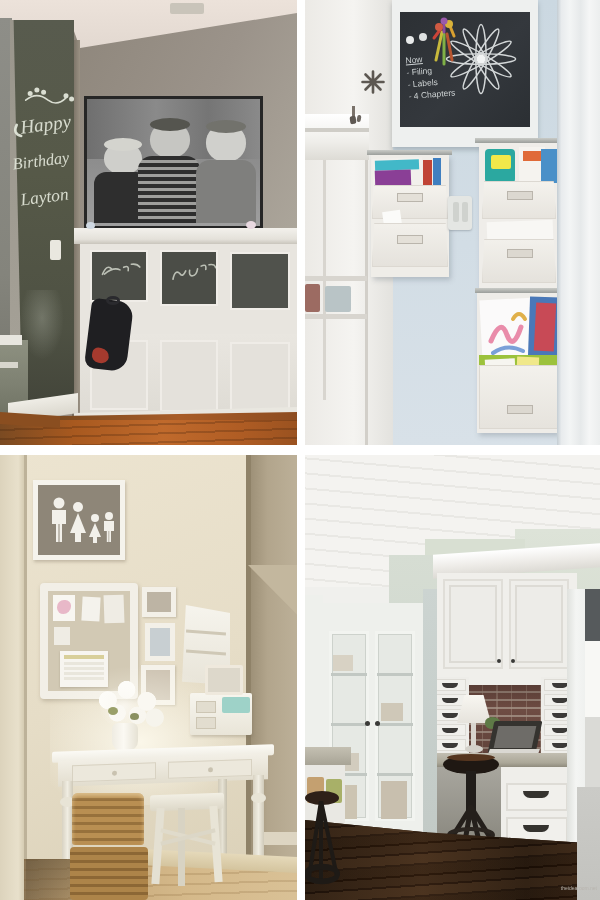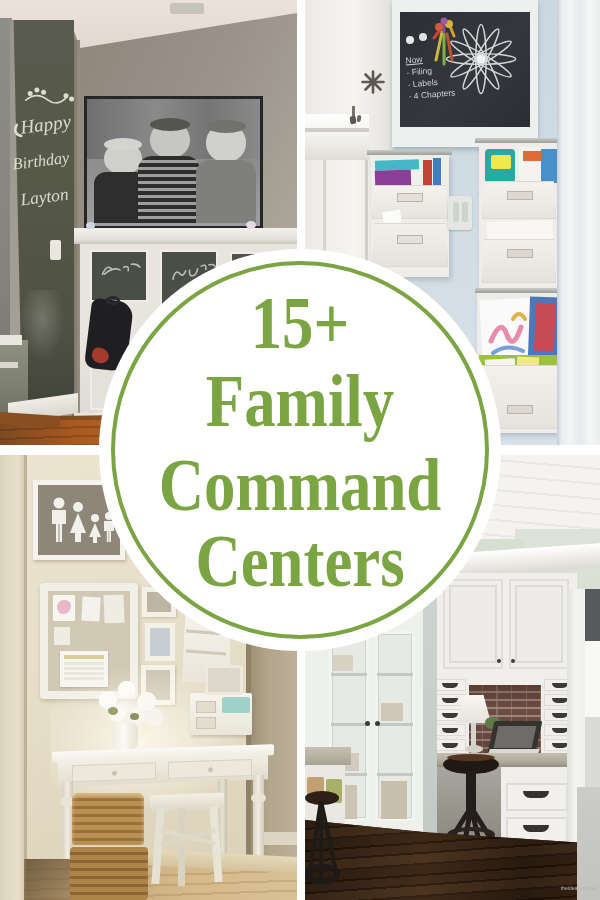--- a/index.html
+++ b/index.html
@@ -492,26 +492,14 @@
           <path d="M16 0 L4 52 M16 0 L32 52 M16 0 L16 54"></path>
           <ellipse cx="17" cy="50" rx="16" ry="5"></ellipse>
         </g>
       </svg>
 
   <div class="a" style="left:272px;top:332px;width:23px;height:113px;background:linear-gradient(180deg,#cbcbc7,#c2c2be)"></div>
 
   <div class="a" style="left:232px;top:430px;width:60px;font-size:5px;color:#b8b4ae;font-family:'Liberation Sans',sans-serif;text-align:right">theidearoom.net</div>
 </div>
 
-<div class="a" id="badge" style="left:99px;top:249px;width:402px;height:402px;border-radius:50%;background:#fff">
-
-  <div class="a" style="left:12px;top:12px;width:378px;height:378px;border-radius:50%;border:4.5px solid #7ba442"></div>
-
-  <div class="a bt" style="top:38px">15+</div>
-
-  <div class="a bt" style="top:116px">Family</div>
-
-  <div class="a bt" style="top:200px">Command</div>
-
-  <div class="a bt" style="top:276px">Centers</div>
+
 </div>
 
-</div>
-
 </body></html>

